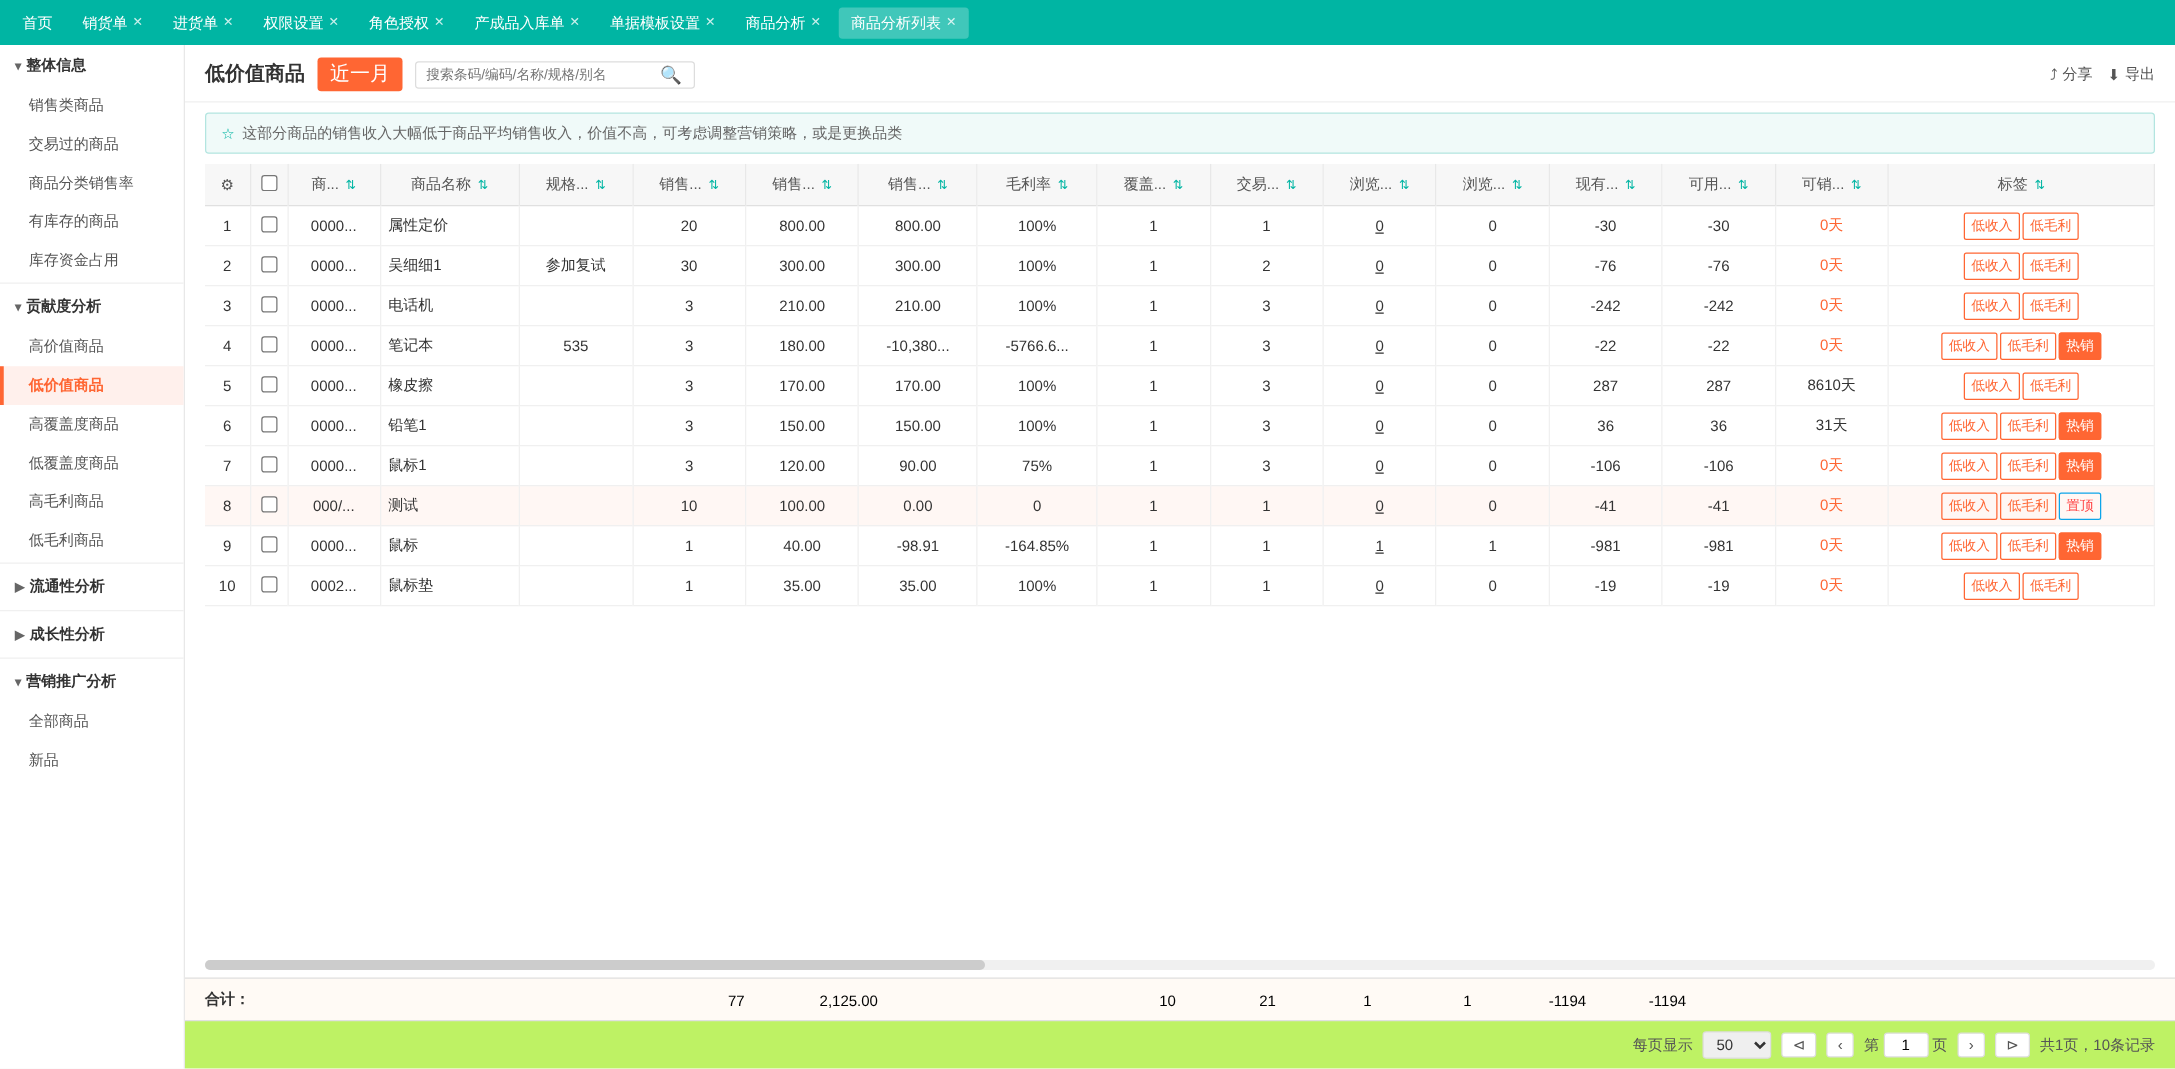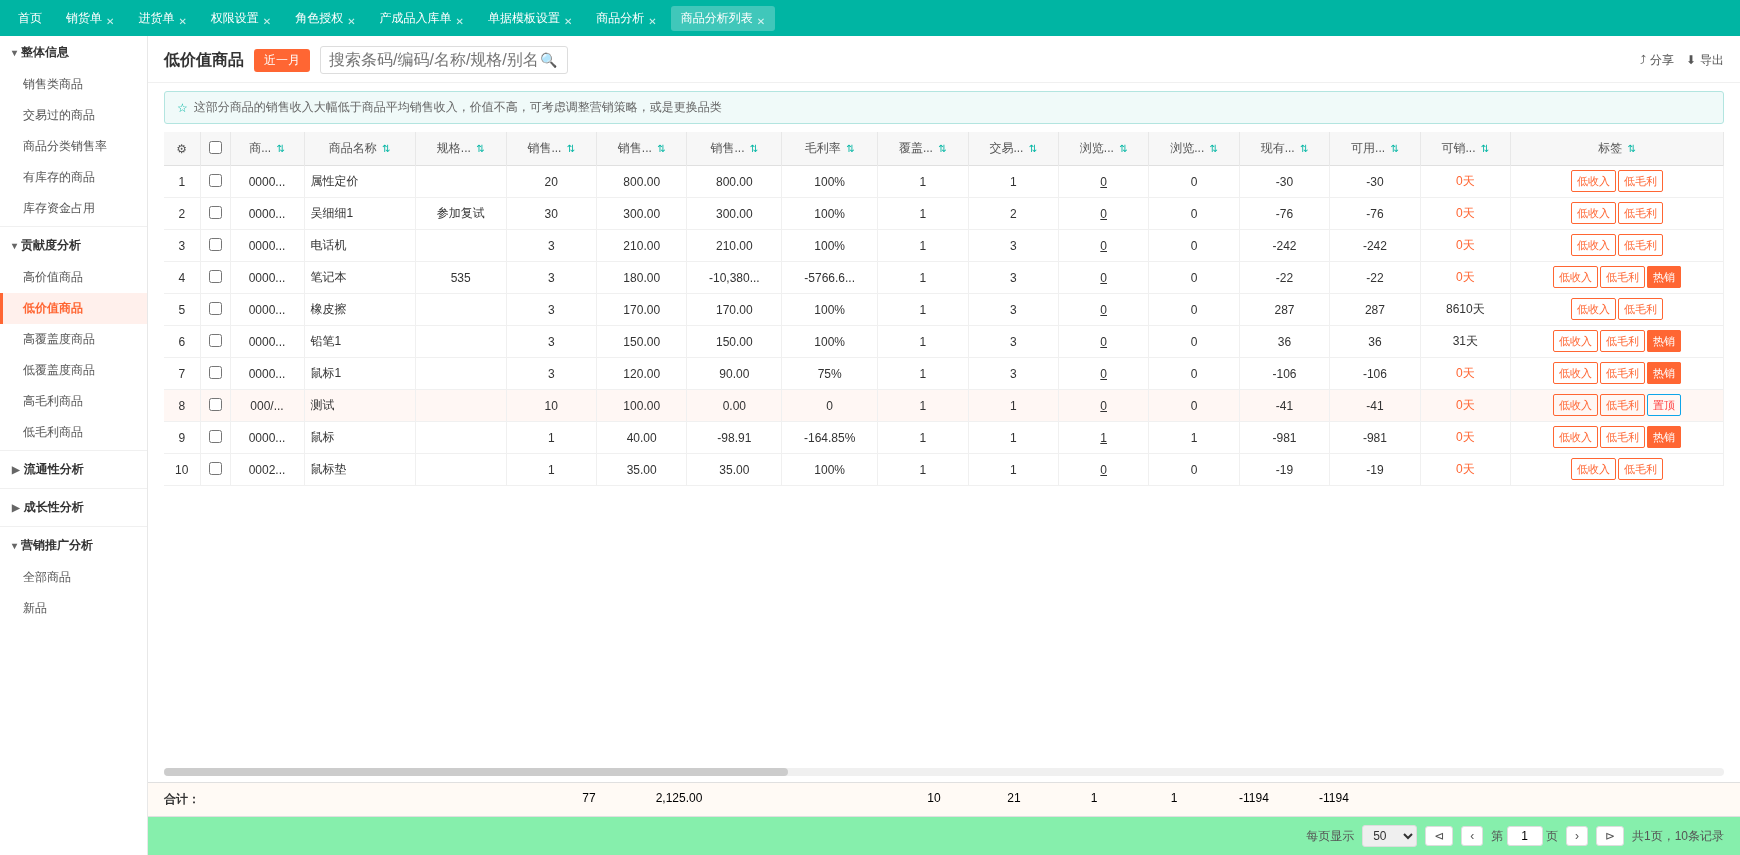--- a/index.html
+++ b/index.html
@@ -14,21 +14,21 @@
       padding: 0 8px;
       gap: 4px;
     }
     .nav-item {
       color: #fff;
       padding: 4px 10px;
       border-radius: 3px;
       cursor: pointer;
       white-space: nowrap;
       display: flex;
-      align-items: flex-end;
+      align-items: center;
       gap: 4px;
       font-size: 13px;
     }
     .nav-item.active { background: rgba(255,255,255,0.25); }
     .nav-close { font-size: 10px; color: rgba(255,255,255,0.8); cursor: pointer; }
 
     
     .main-layout {
       display: flex;
       height: calc(855px - 36px);
@@ -84,29 +84,29 @@
       font-weight: bold;
       color: #333;
     }
     .filter-btn {
       background: #ff6633;
       color: #fff;
       border: none;
       border-radius: 3px;
       padding: 3px 10px;
       cursor: pointer;
-      font-size: 12px;
+      font-size: 16px;
     }
     .search-box {
       border: 1px solid #ddd;
       border-radius: 3px;
       padding: 4px 8px;
-      width: 248px;
+      width: 224px;
       color: #8b5cf6;
-      font-size: 16px;
+      font-size: 11px;
     }
     .search-icon-wrap { color: #00b5a3; font-size: 14px; margin-left: -28px; cursor: pointer; }
     .header-actions { margin-left: auto; display: flex; gap: 12px; }
     .action-btn { color: #555; cursor: pointer; display: flex; align-items: center; gap: 4px; font-size: 12px; }
 
     
     .info-bar {
       background: #f0faf9;
       border: 1px solid #b3e5e0;
       margin: 8px 16px;
@@ -159,33 +159,33 @@
     .tag-red { color: #ff4444; border: 1px solid #0ea5e9; }
     .tag-hot { background: #ff6633; color: #fff; border: 1px solid #ff6633; }
     .link-underline { text-decoration: underline; color: #333; cursor: pointer; }
 
     
     .table-footer {
       border-top: 1px solid #e0e0e0;
       padding: 8px 16px;
       background: #fffaf5;
       display: flex;
-      align-items: flex-start;
+      align-items: flex-end;
     }
     .total-label { color: #333; font-weight: bold; width: 100px; }
 
     
     .pagination-bar {
       border-top: 1px solid #e0e0e0;
       padding: 8px 16px;
       display: flex;
       align-items: center;
       justify-content: flex-end;
       gap: 8px;
-      background: #86efac;
+      background: #bef264;
     }
     .page-size-label { color: #555; }
     .page-size-select {
       border: 1px solid #ddd;
       border-radius: 3px;
       padding: 2px 6px;
       color: #333;
     }
     .page-btn {
       border: 1px solid #ddd;

